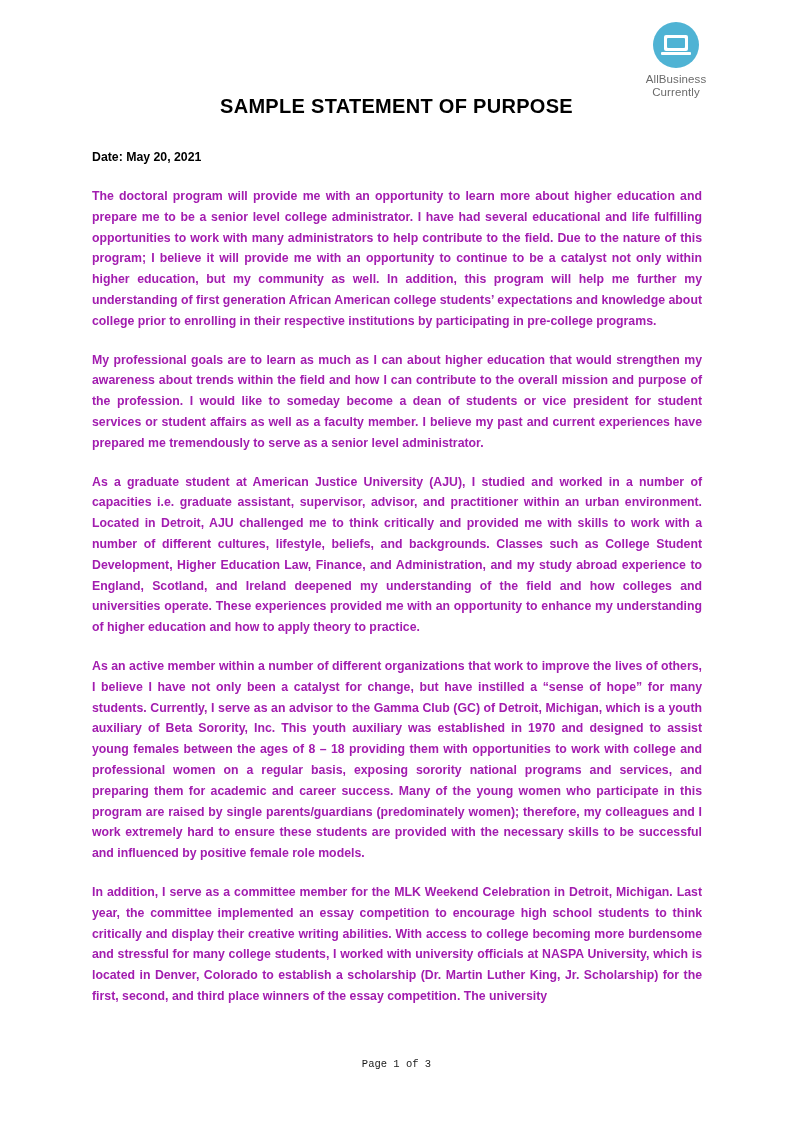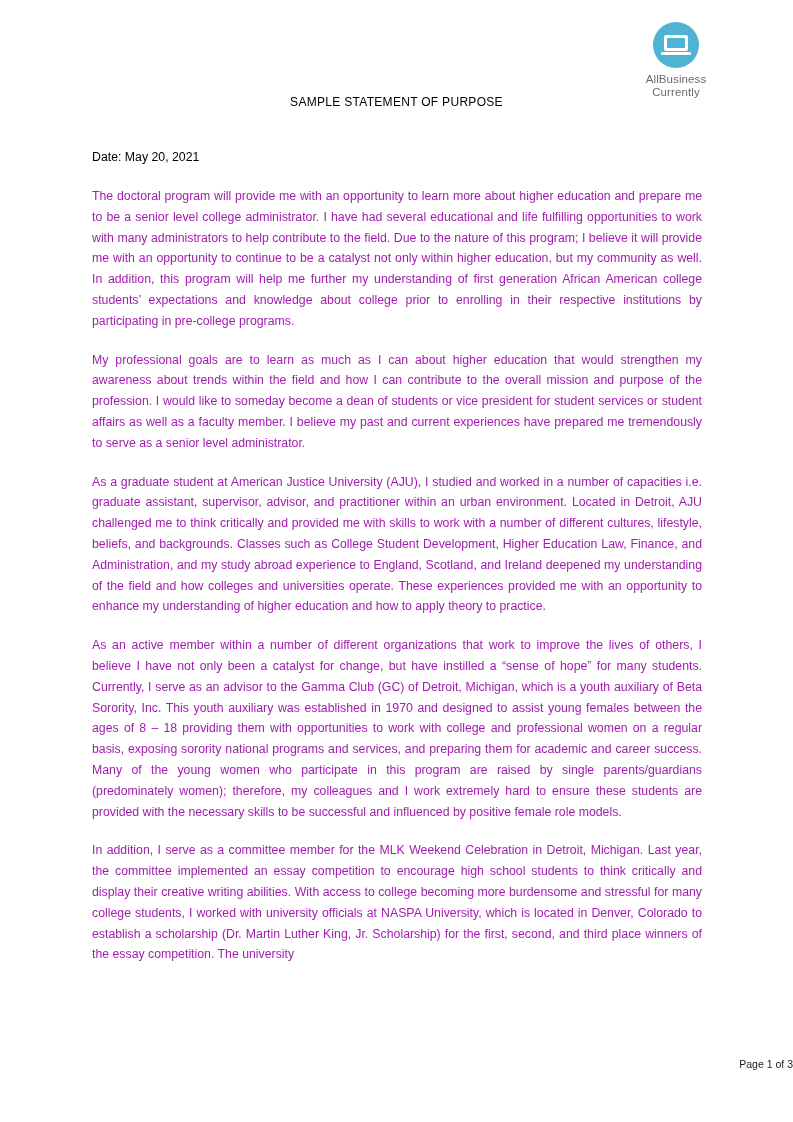--- a/index.html
+++ b/index.html
@@ -73,29 +73,30 @@
     line-height: 13px;
     letter-spacing: 0.1px;
   }
   
   .doc-title {
     position: absolute;
     top: 95px;
     left: 0;
     width: 793px;
     text-align: center;
-    font-size: 12px;
-    font-weight: normal;
+    font-size: 20px;
+    font-weight: bold;
     letter-spacing: 0.3px;
   }
   .content {
     position: absolute;
     top: 148px;
     left: 92px;
     width: 610px;
+    font-weight: bold;
   }
   .date-line {
     font-size: 12.3px;
     line-height: 18px;
     margin-bottom: 20px;
   }
   p.para {
     font-size: 12.3px;
     line-height: 20.8px;
     text-align: justify;
@@ -103,23 +104,24 @@
     color: #a21caf;
   }
   p.para:last-child {
     margin-bottom: 16px;
   }
   .footer {
     position: absolute;
     bottom: 52px;
     left: 0;
     width: 793px;
-    text-align: right;
+    text-align: center;
     font-size: 10.5px;
     color: #1a1a1a;
+    font-family: Liberation Mono, monospace;
   }
 </style>
 </head>
 <body>
 
 <div class="page">
 
   <div class="logo-block">
     <div class="logo-circle">
       <div class="logo-screen"></div>

